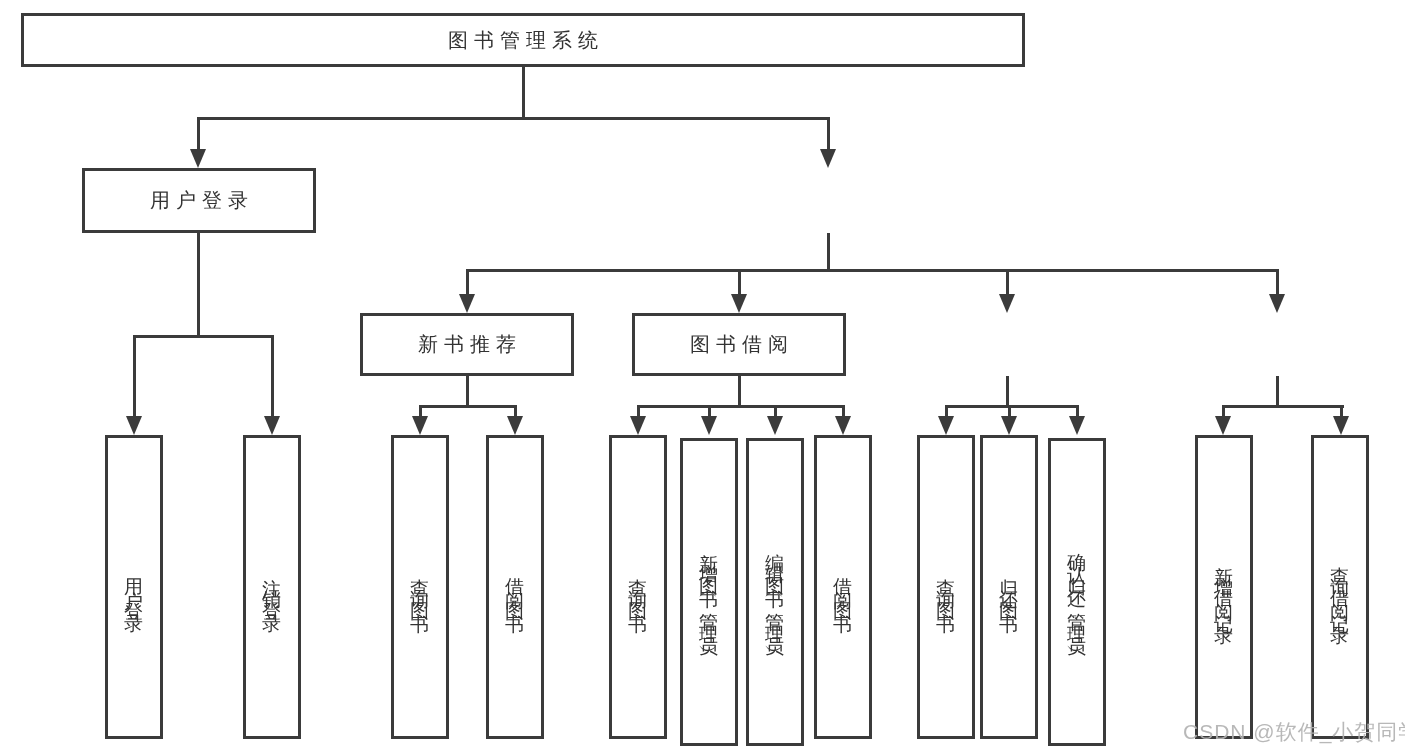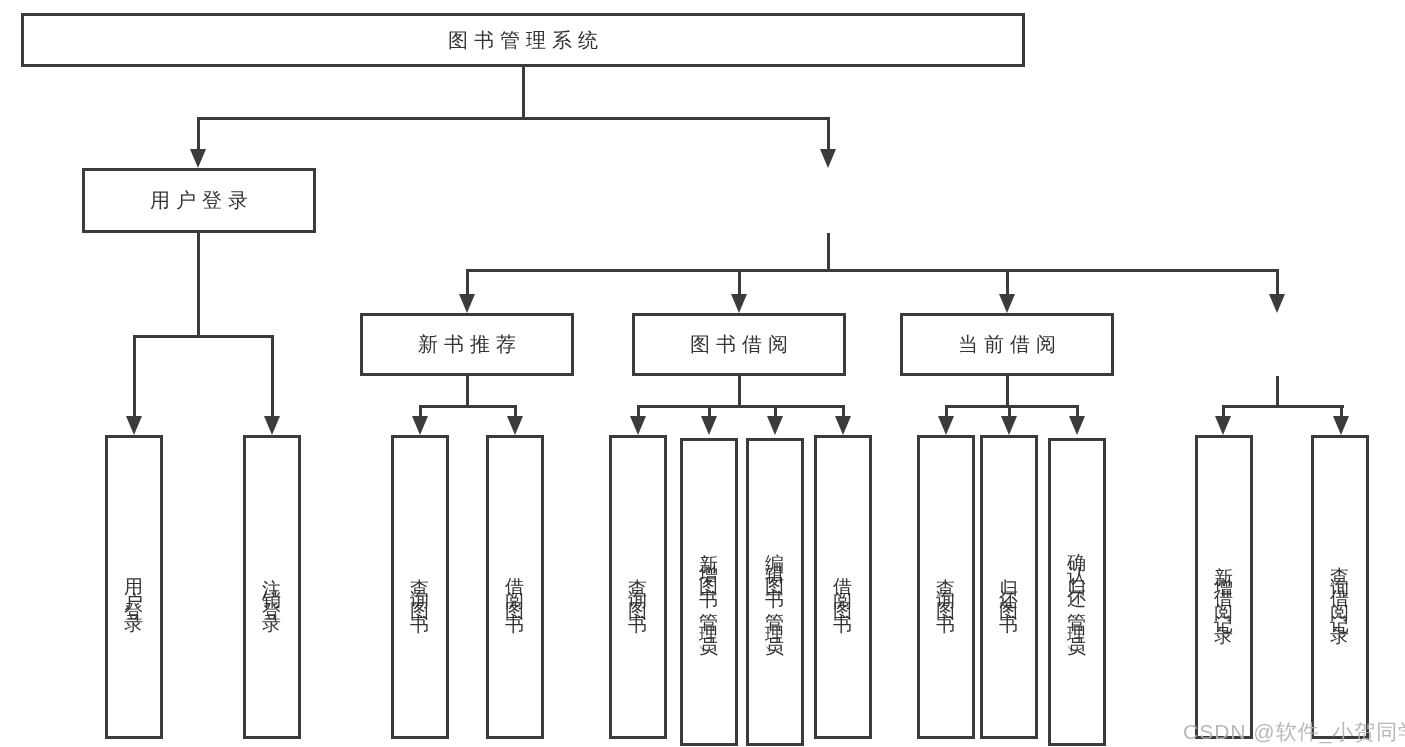--- a/index.html
+++ b/index.html
@@ -66,23 +66,20 @@
 
 
   <div class="box" style="left:360px;top:313px;width:214px;height:63px;font-family:Liberation Mono, monospace;">
     <span class="hlabel">新书推荐</span>
   </div>
 
   <div class="box" style="left:632px;top:313px;width:214px;height:63px;">
     <span class="hlabel">图书借阅</span>
   </div>
 
-  <div class="box" style="left:900px;top:313px;width:214px;height:63px;">
-    <span class="hlabel">当前借阅</span>
-  </div>
 
 
   <div class="box leaf" style="left:105px;top:435px;width:58px;height:304px;">
     <span class="vlabel">用户登录</span>
   </div>
 
   <div class="box leaf" style="left:243px;top:435px;width:58px;height:304px;">
     <span class="vlabel">注销登录</span>
   </div>
 

